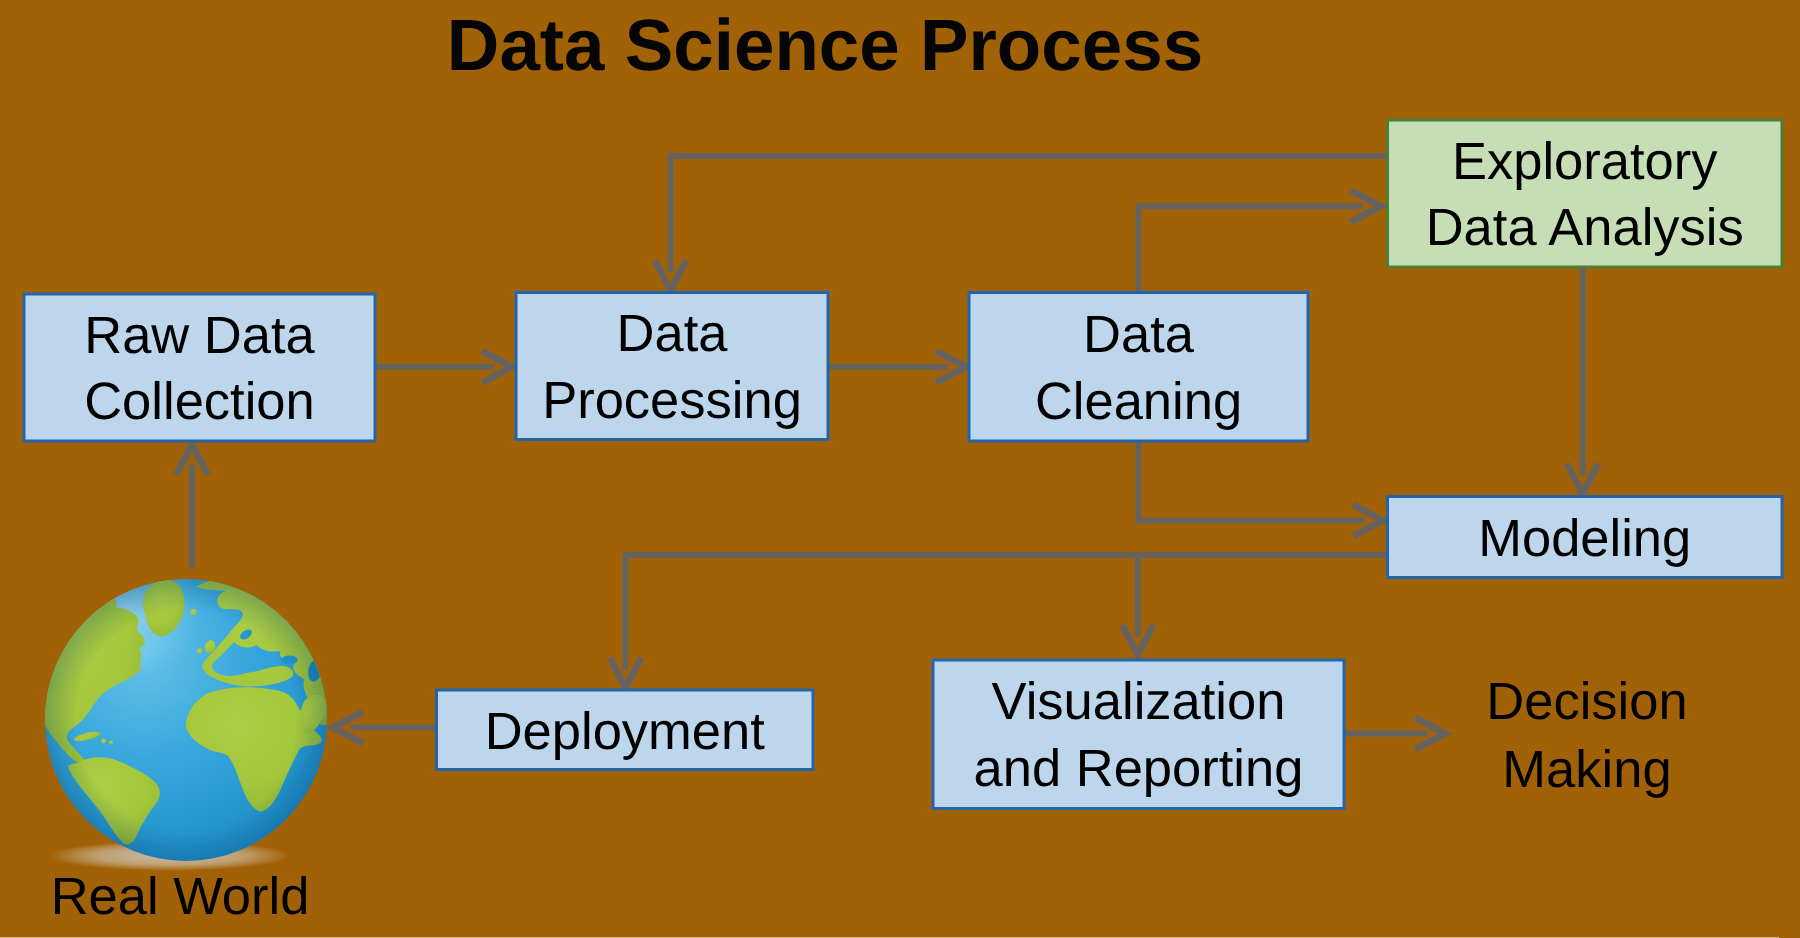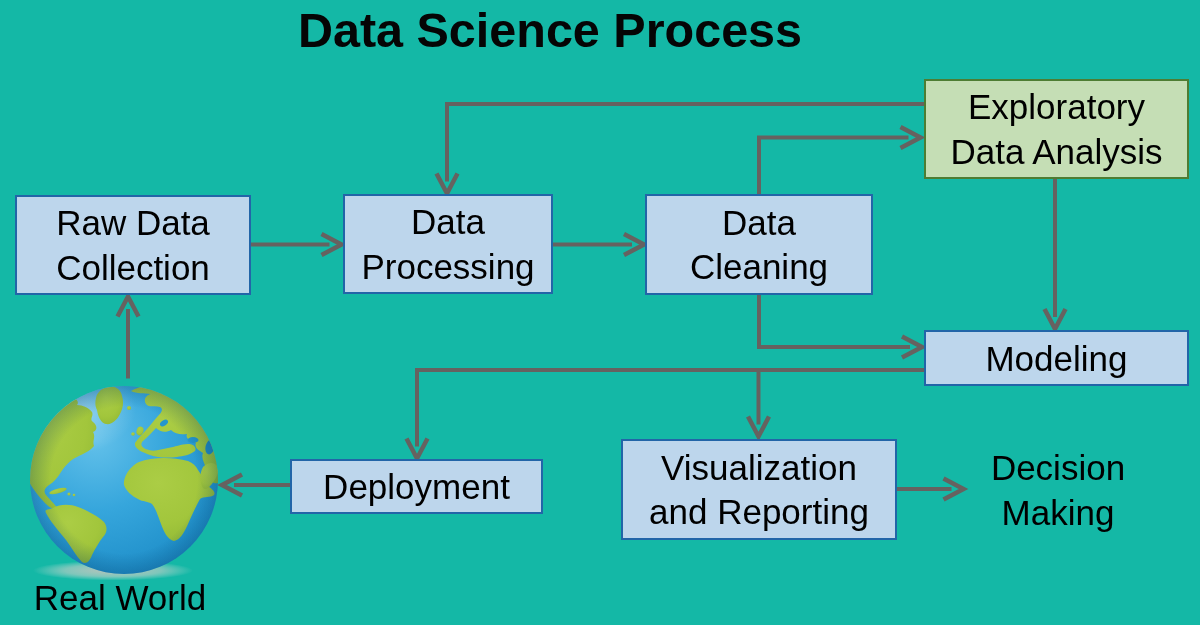--- a/index.html
+++ b/index.html
@@ -1,16 +1,16 @@
 <!DOCTYPE html>
 <html><head>
 <meta charset="utf-8">
 <style>
   html,body{margin:0;padding:0;background:#ffffff;}
-  #canvas{position:relative;width:1200px;height:625px;background:#14b8a6;overflow:hidden;}
+  #canvas{position:relative;width:1200px;height:625px;background:#a16207;overflow:hidden;}
   svg text{font-family:"Liberation Sans", sans-serif;}
 </style>
 </head>
 <body>
 <div id="canvas">
 <svg width="1200" height="625" viewBox="0 0 1200 625" xmlns="http://www.w3.org/2000/svg">
   <defs>
     <radialGradient id="ocean" cx="0.35" cy="0.28" r="0.95">
       <stop offset="0%" stop-color="#63c1ea"></stop>
       <stop offset="40%" stop-color="#36a6dc"></stop>

